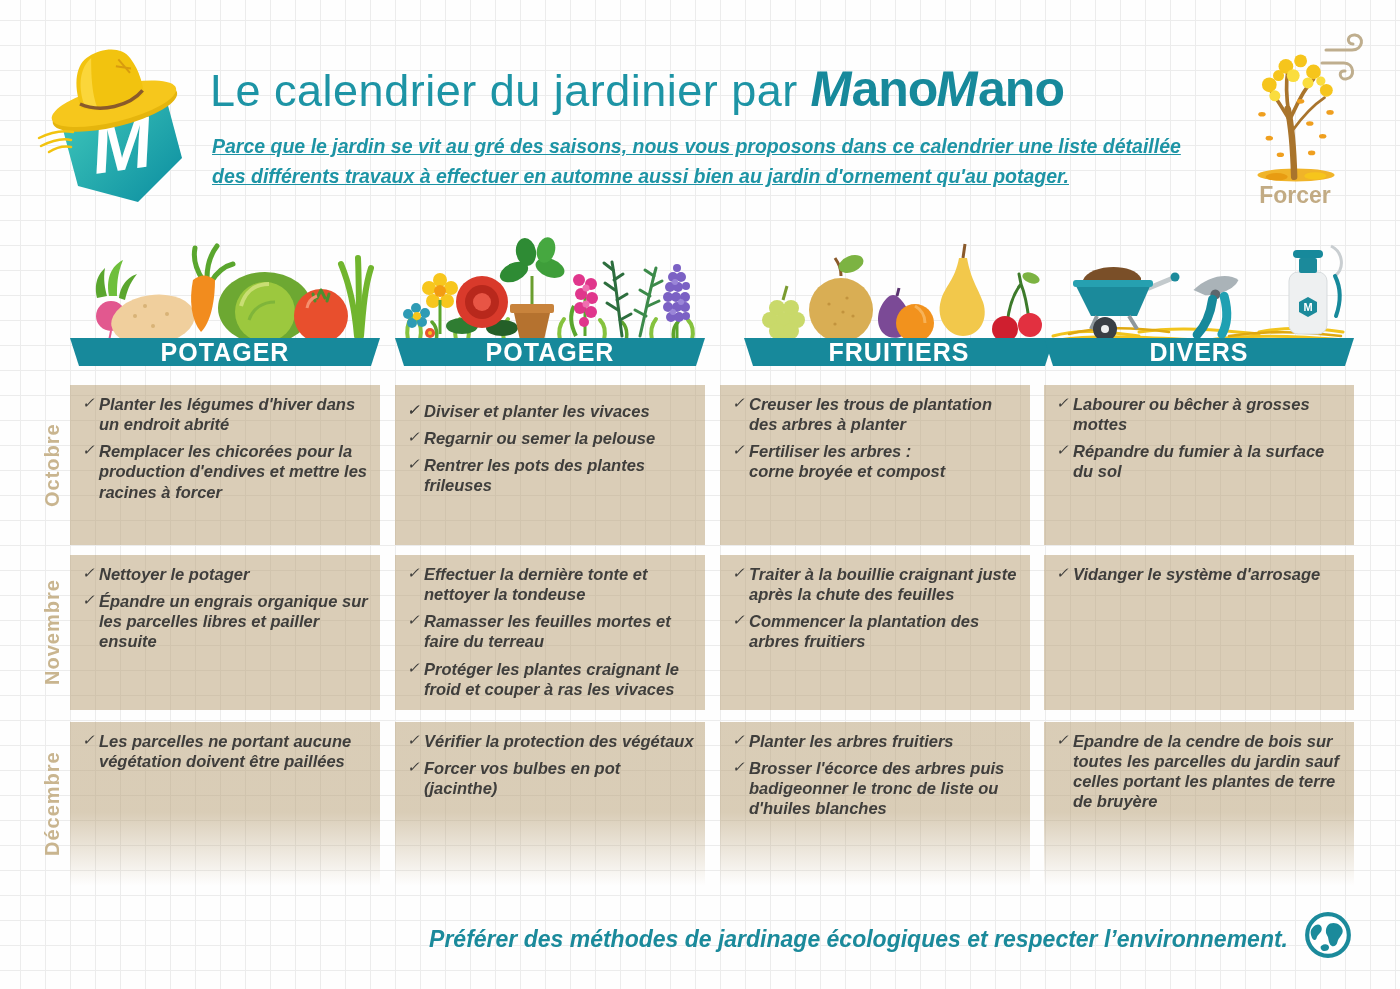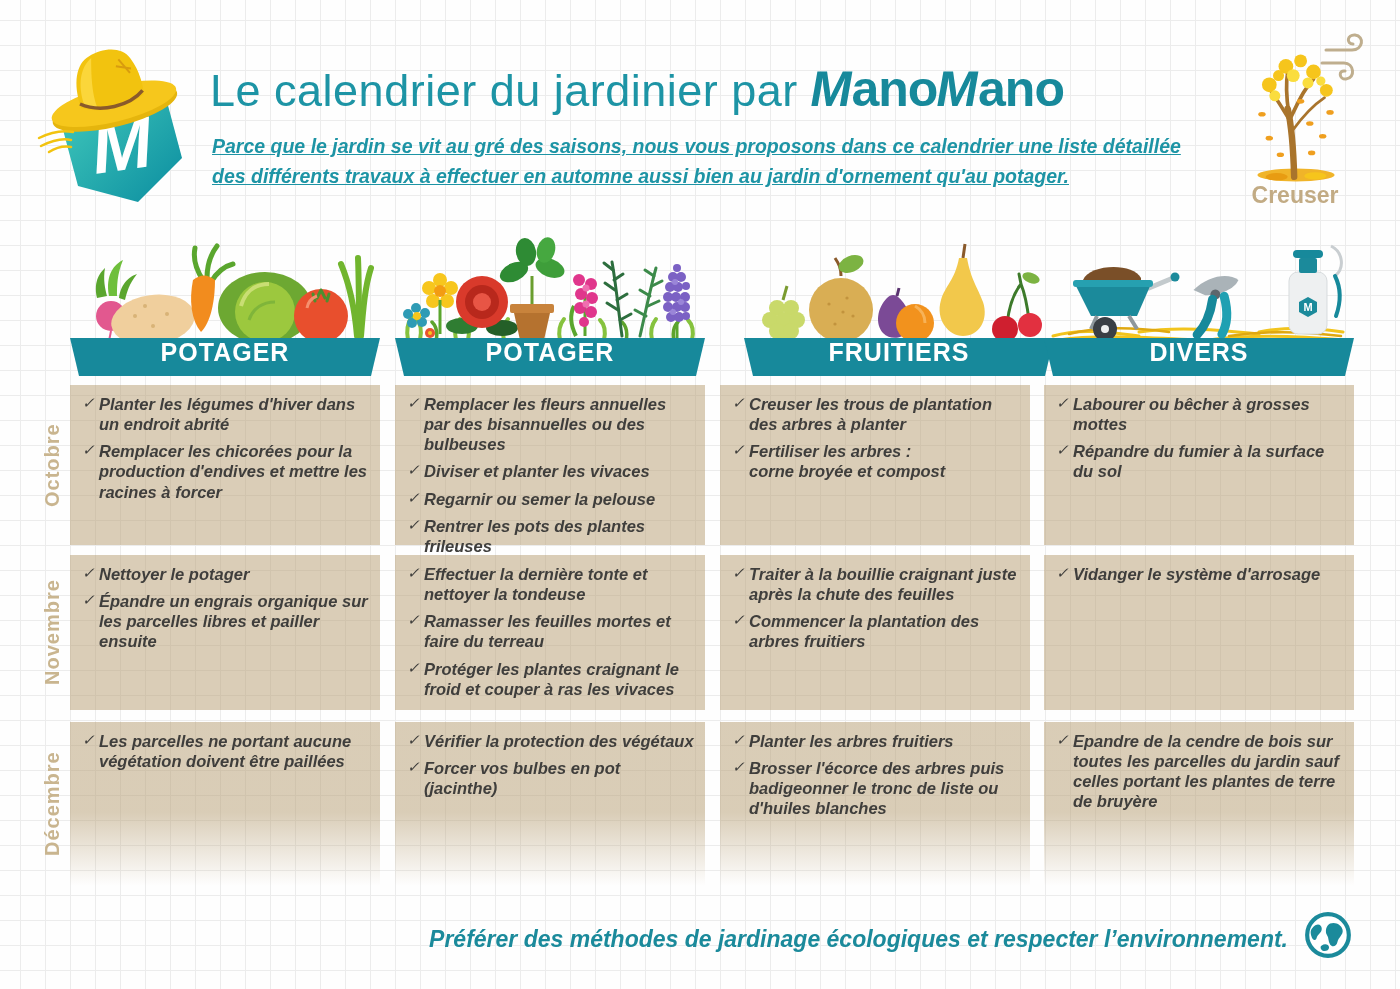--- a/index.html
+++ b/index.html
@@ -19,21 +19,21 @@
   .subtitle{position:absolute;left:212px;top:131px;width:1010px;
     font-size:19.5px;line-height:1.55;font-style:italic;font-weight:bold;color:#1d94a5;text-decoration:underline;}
   .tree{position:absolute;left:1242px;top:48px;width:108px;height:138px;}
   .season{position:absolute;left:1232px;top:182px;width:126px;text-align:center;
     font-size:23px;font-weight:bold;color:#c2ab84;}
   .wind{position:absolute;left:1320px;top:30px;width:54px;height:58px;}
   
   .column{position:absolute;top:0;width:310px;height:380px;}
   .col-1{left:70px}.col-2{left:395px}.col-3{left:744px}.col-4{left:1044px}
   .illus{position:absolute;left:5px;top:228px;width:300px;height:115px;z-index:1;}
-  .colhead{position:absolute;left:0;top:338px;width:310px;height:38px;z-index:2;
+  .colhead{position:absolute;left:0;top:338px;width:310px;height:28px;z-index:2;
     background:#17899b;clip-path:polygon(0 0,100% 0,calc(100% - 9px) 100%,9px 100%);
     display:flex;align-items:flex-start;justify-content:center;}
   .colhead span{color:#fff;font-size:25px;font-weight:bold;letter-spacing:1px;}
   
   .month-row{position:absolute;left:0;width:1400px;}
   .month-row:nth-child(1){top:385px;height:160px;}
   .month-row:nth-child(2){top:555px;height:155px;}
   .month-row:nth-child(3){top:722px;height:164px;}
   .month-label{position:absolute;left:38px;top:0;bottom:0;width:28px;
     display:flex;align-items:center;justify-content:center;
@@ -119,21 +119,21 @@
       <ellipse cx="18" cy="72" rx="4" ry="2.5"></ellipse>
         <ellipse cx="92" cy="70" rx="4" ry="2.5"></ellipse>
       <ellipse cx="26" cy="98" rx="4" ry="2.5"></ellipse>
         <ellipse cx="84" cy="96" rx="4" ry="2.5"></ellipse>
       <ellipse cx="60" cy="58" rx="4" ry="2.5"></ellipse>
         <ellipse cx="70" cy="82" rx="4" ry="2.5"></ellipse>
       <ellipse cx="38" cy="116" rx="4" ry="2.5"></ellipse>
         <ellipse cx="72" cy="114" rx="4" ry="2.5"></ellipse>
     </g>
   </svg>
-  <div class="season">Creuser</div>
+  <div class="season">Forcer</div>
 
   <svg class="wind" viewBox="0 0 54 58">
     <g stroke="#bfae8e" stroke-width="3" fill="none" stroke-linecap="round">
       <path d="M6 20 H32 C43 20 45 6 35 5 C27 4.5 26 14 33 14"></path>
       <path d="M2 33 H24 C34 33 36 48 26 49 C19 49.5 18 40 25 41"></path>
     </g>
   </svg>
 
   <div class="column col-1">
     <svg class="illus" viewBox="0 0 300 115">
@@ -358,21 +358,21 @@
       <div class="month-row">
         <div class="month-label">Octobre</div>
         <div class="cell c-0">
           <ul>
             <li><span class="check">✓</span><span>Planter les légumes d'hiver dans un endroit abrité</span></li>
             <li><span class="check">✓</span><span>Remplacer les chicorées pour la production d'endives et mettre les racines à forcer</span></li>
           </ul>
         </div>
         <div class="cell c-1">
           <ul>
-            <li><span class="check">✓</span><span>Remplacer les fleurs annuelles par des bisannuelles ou des bulbeuses</span></li>
+            <li><span class="check">✓</span></li>
             <li><span class="check">✓</span><span>Diviser et planter les vivaces</span></li>
             <li><span class="check">✓</span><span>Regarnir ou semer la pelouse</span></li>
             <li><span class="check">✓</span><span>Rentrer les pots des plantes frileuses</span></li>
           </ul>
         </div>
         <div class="cell c-2">
           <ul>
             <li><span class="check">✓</span><span>Creuser les trous de plantation des arbres à planter</span></li>
             <li><span class="check">✓</span><span>Fertiliser les arbres :
 corne broyée et compost</span></li>

